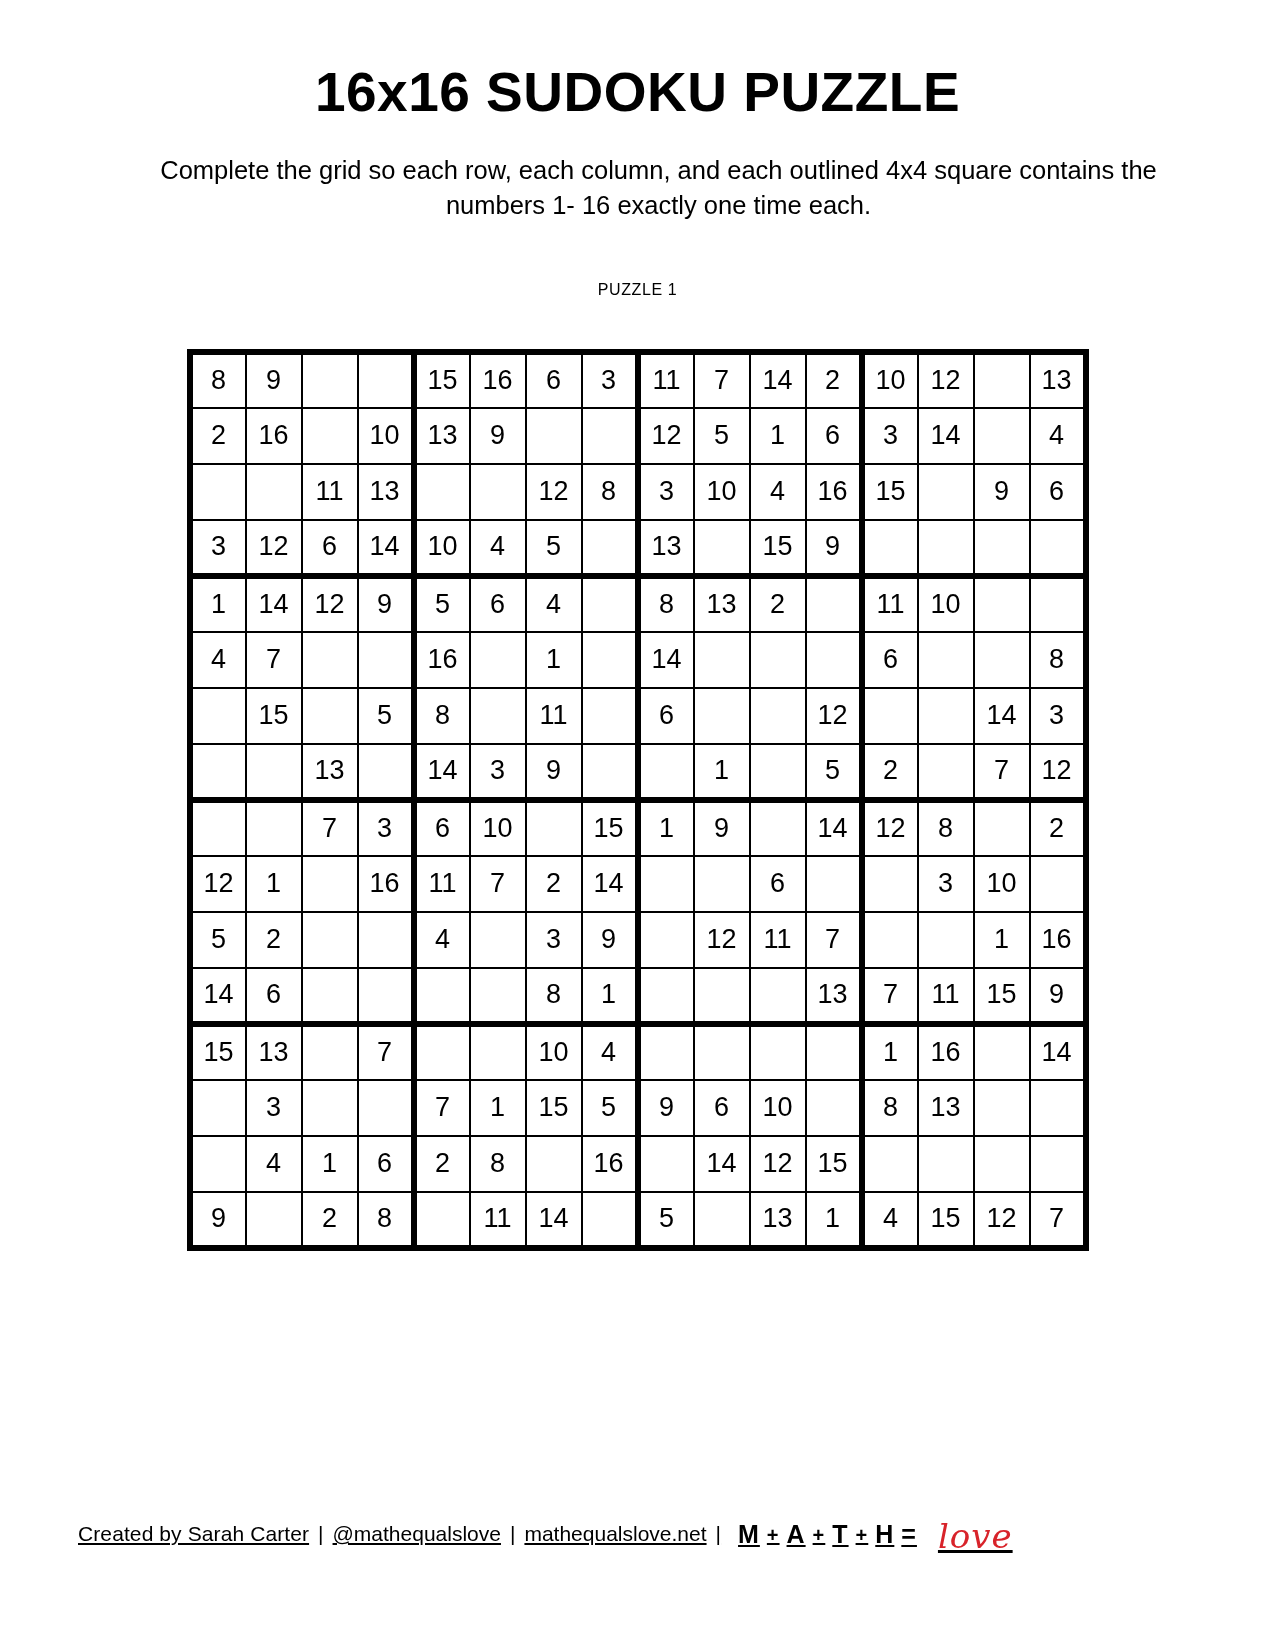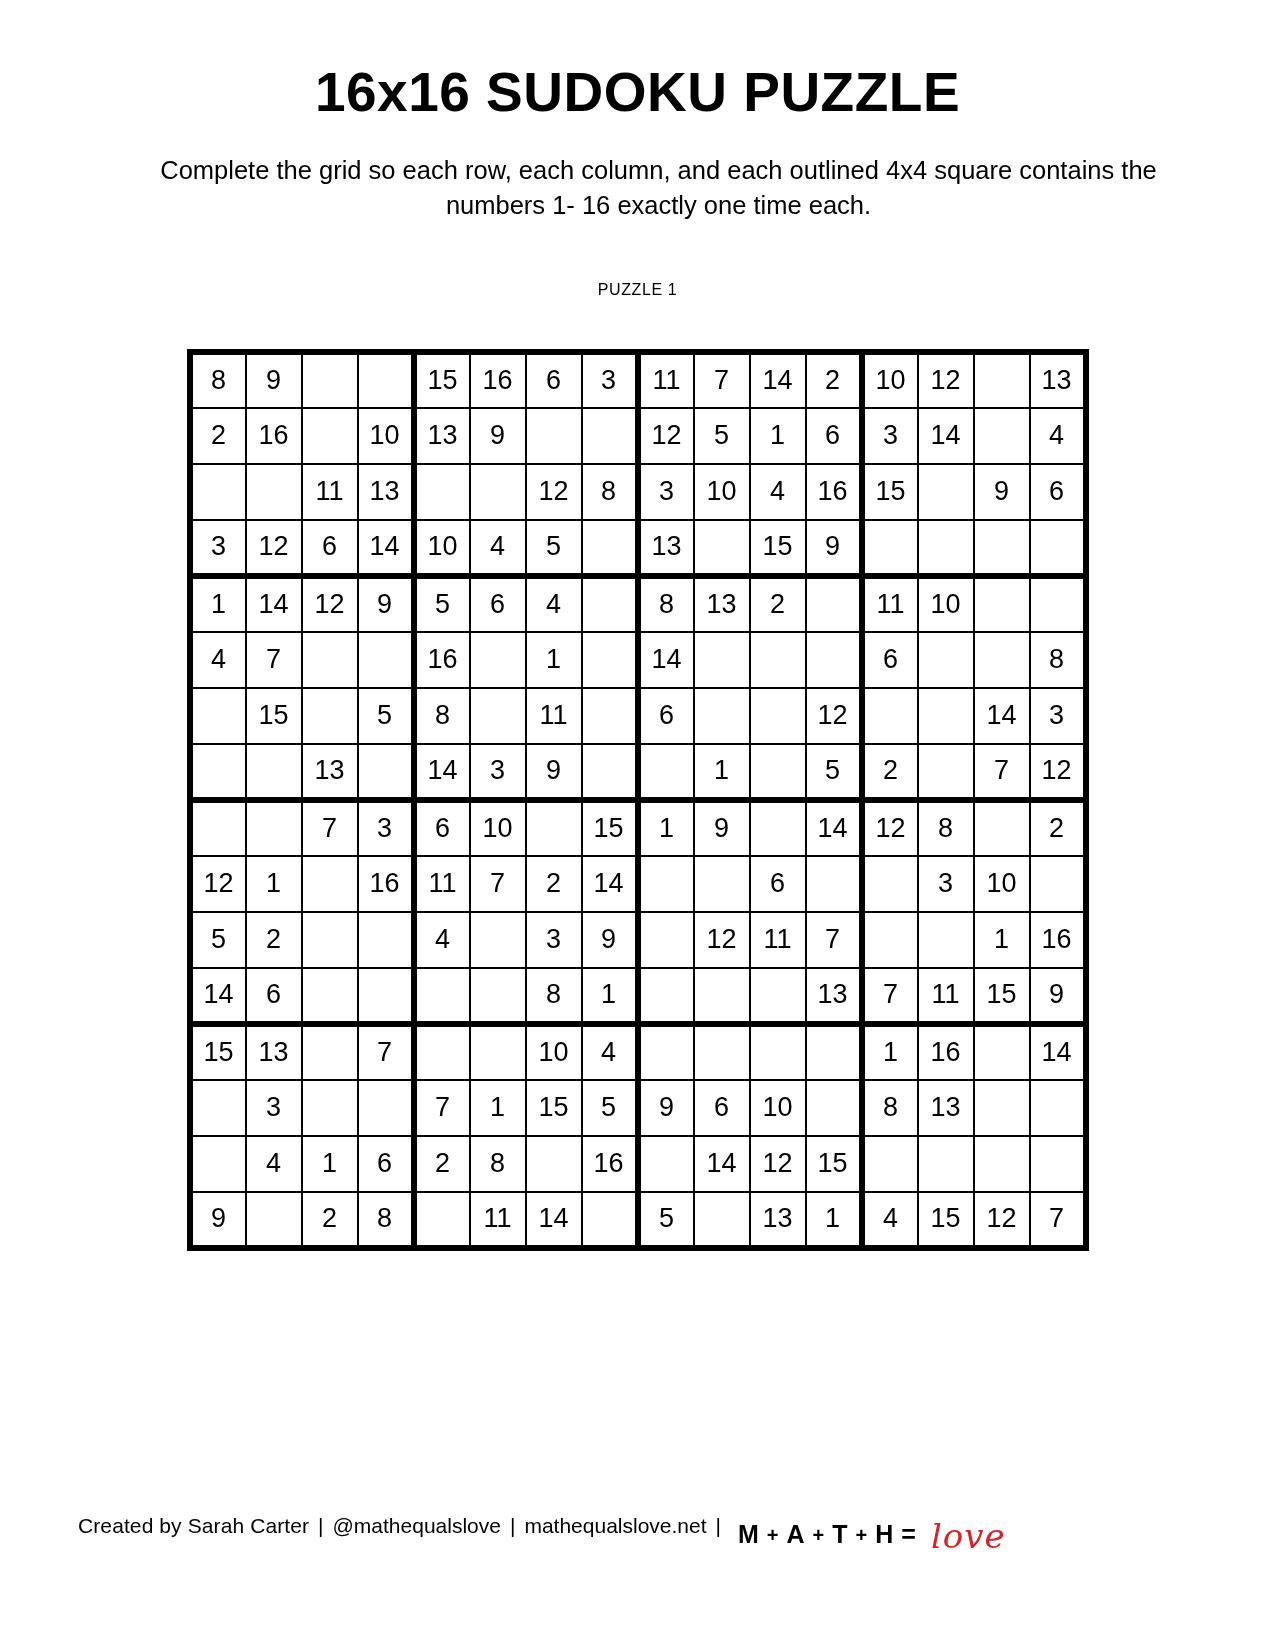--- a/index.html
+++ b/index.html
@@ -77,23 +77,24 @@
   table.sudoku td.bl-right  { border-right-width: 6px; }
   table.sudoku td.bl-top    { border-top-width: 6px; }
   table.sudoku td.bl-bottom { border-bottom-width: 6px; }
 
   
   .footer {
     position: absolute;
     left: 78px;
     bottom: 95px;
     display: flex;
-    align-items: flex-start;
+    align-items: center;
     font-size: 21px;
     white-space: nowrap;
+    text-decoration: underline;
   }
   .footer .credit { letter-spacing: 0.1px; }
   .footer .sep { margin: 0 9px; }
   .footer .logo {
     display: flex;
     align-items: center;
     font-weight: bold;
     font-size: 25px;
     letter-spacing: 1px;
     margin-left: 8px;
@@ -104,21 +105,21 @@
     position: relative;
     top: 1px;
   }
   .footer .logo .eq { margin: 0 7px; }
   .footer .logo .love {
     color: #d8232a;
     font-family: "DejaVu Serif", serif;
     font-style: italic;
     font-weight: normal;
     font-size: 34px;
-    margin-left: 7px;
+    margin-left: 14px;
     position: relative;
     top: 2px;
   }
 </style>
 </head>
 <body>
 
 <div class="page">
 
   <div class="title">16x16 SUDOKU PUZZLE</div>

